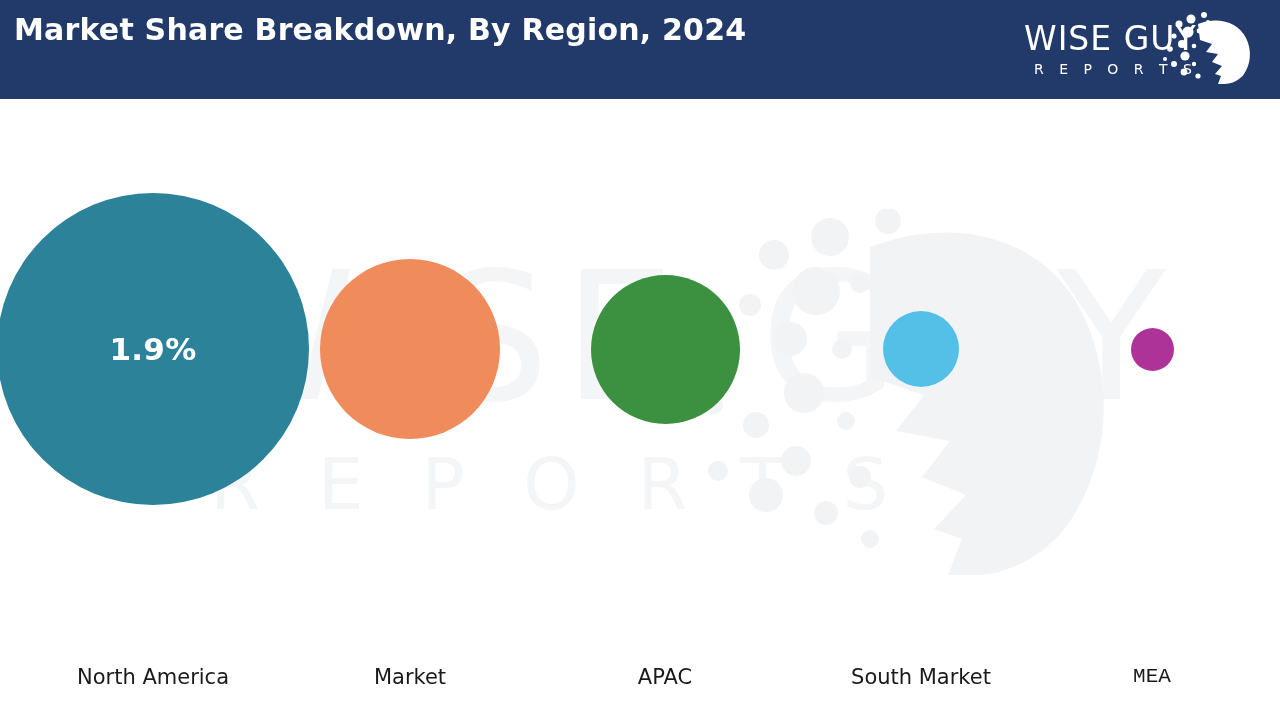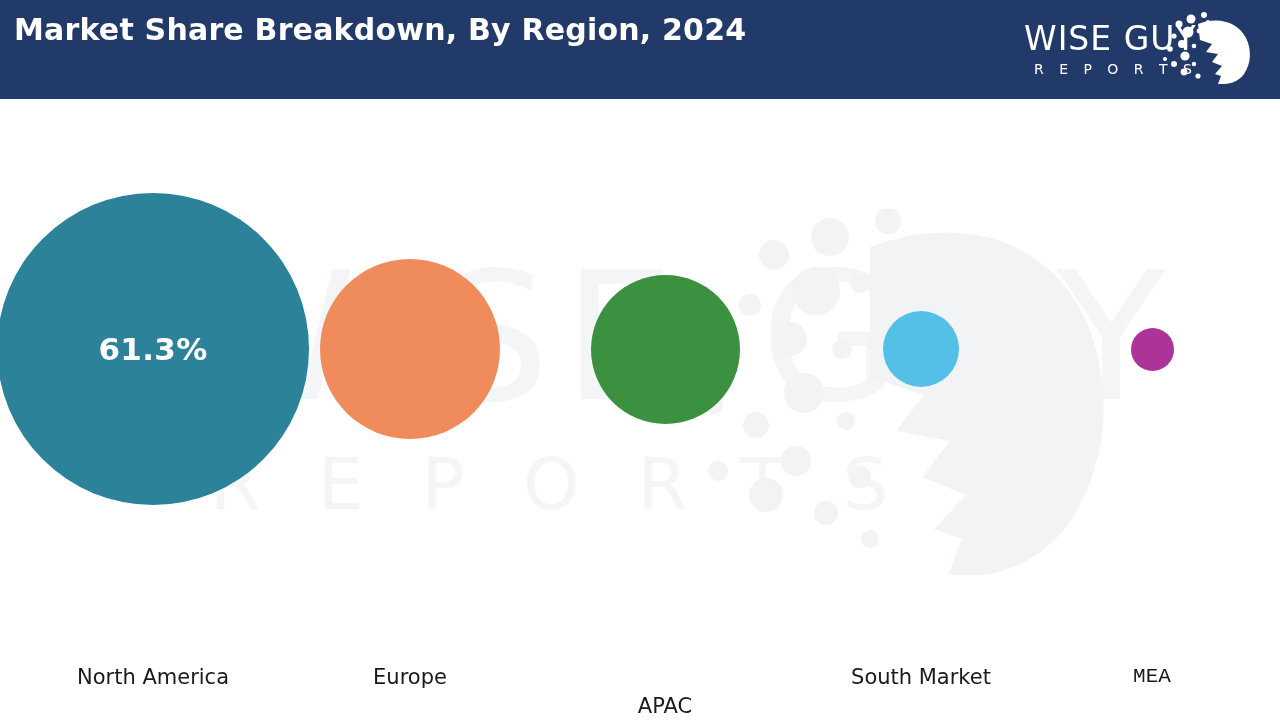--- a/index.html
+++ b/index.html
@@ -135,38 +135,38 @@
           <circle cx="596" cy="286" r="17"></circle>
             <circle cx="656" cy="304" r="12"></circle>
           <circle cx="548" cy="262" r="10"></circle>
             <circle cx="700" cy="330" r="9"></circle>
         </g>
       </svg>
     </div>
 
     <div class="bubble-layer">
       <div class="bubble" style="width: 312px; height: 312px; left: -3px; top: 94px; background: rgb(43, 130, 153);">
-        <span class="bubble-value">61.3%</span>
+        <span class="bubble-value">1.9%</span>
       </div>
       <div class="bubble" style="width: 180px; height: 180px; left: 320px; top: 160px; background: rgb(240, 139, 92);">
         <span class="bubble-value"></span>
       </div>
       <div class="bubble" style="width: 149px; height: 149px; left: 590.5px; top: 175.5px; background: rgb(60, 145, 64);">
         <span class="bubble-value"></span>
       </div>
       <div class="bubble" style="width: 76px; height: 76px; left: 883px; top: 212px; background: rgb(84, 192, 232);">
         <span class="bubble-value"></span>
       </div>
       <div class="bubble" style="width: 43px; height: 43px; left: 1130.5px; top: 228.5px; background: rgb(173, 51, 153);">
         <span class="bubble-value"></span>
       </div>
     </div>
 
     <div class="labels-row">
       <div class="cat-label" style="left: 153px;">North America</div>
-      <div class="cat-label" style="left: 410px;">Europe</div>
-      <div class="cat-label" style="left: 665px; margin-top: 29px;">APAC</div>
+      <div class="cat-label" style="left: 410px;">Market</div>
+      <div class="cat-label" style="left: 665px;">APAC</div>
       <div class="cat-label" style="left: 921px;">South Market</div>
       <div class="cat-label" style="left: 1152px; font-family: Liberation Mono, monospace;">MEA</div>
     </div>
 
   </div>
 </div>
 
 </body></html>

